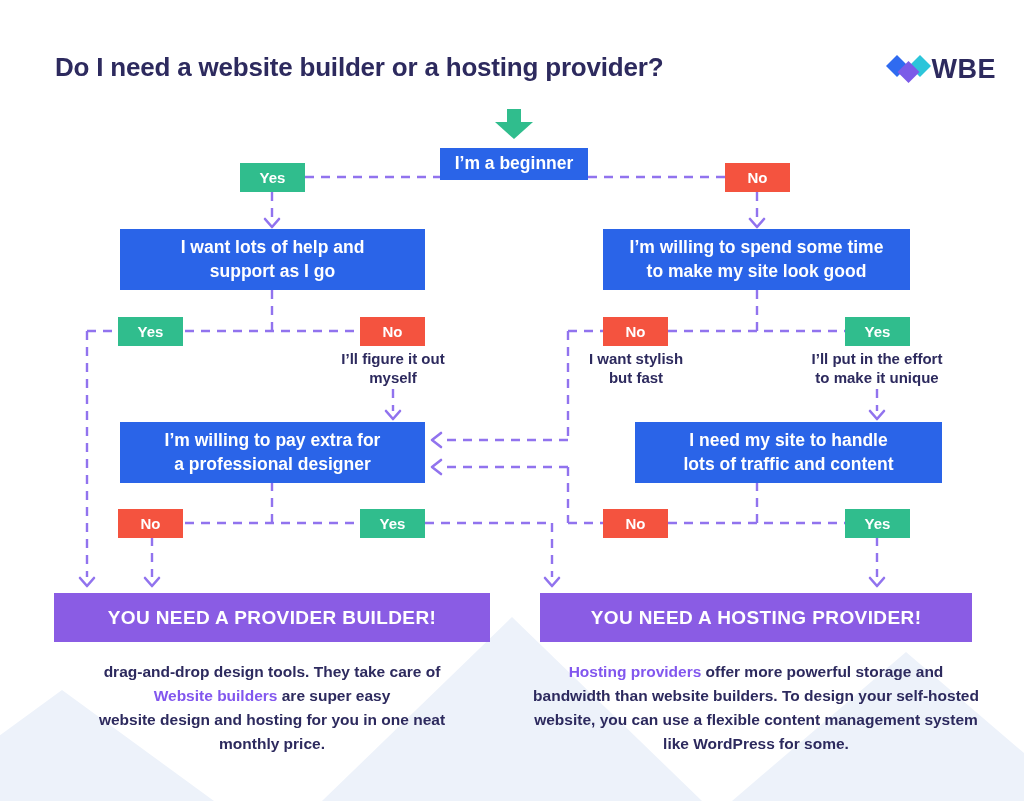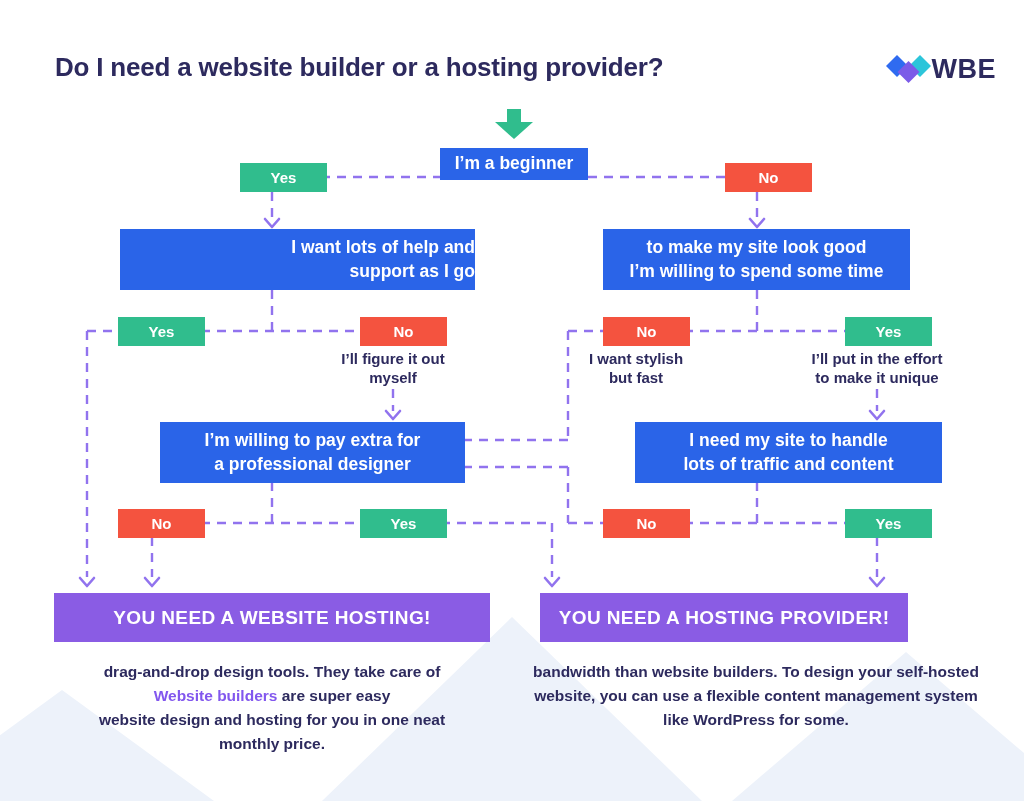--- a/index.html
+++ b/index.html
@@ -22,21 +22,21 @@
     border-left:19px solid transparent;border-right:19px solid transparent;
     border-top:17px solid var(--green,#30bd8d);
   }
   
   .qbox{
     position:absolute;background:var(--blue,#2a64e8);color:#fff;
     display:flex;flex-direction:column;align-items:center;justify-content:center;
     font-size:17.5px;font-weight:bold;text-align:center;line-height:1.32;
   }
   .chip{
-    position:absolute;width:87px;height:29px;color:#fff;
+    position:absolute;width:65px;height:29px;color:#fff;
     display:flex;align-items:center;justify-content:center;
     font-size:15px;font-weight:bold;
   }
   .chip.green{background:var(--green,#30bd8d);}
   .chip.red{background:var(--red,#f4533f);}
   .note{
     position:absolute;color:var(--navy,#2d2a5e);font-size:15px;font-weight:bold;
     text-align:center;line-height:1.28;
   }
   .result{
@@ -126,27 +126,27 @@
     <span>I’m a beginner</span>
   </div>
 
   <div class="chip green" style="left:240px;top:163px;">
     <span>Yes</span>
     </div>
   <div class="chip red" style="left:725px;top:163px;">
     <span>No</span>
     </div>
 
-  <div class="qbox" style="left:120px;top:229px;width:355px;height:61px;align-items:flex-end;">
+  <div class="qbox" style="left:120px;top:229px;width:305px;height:61px;">
     <span>I want lots of help and</span>
     <span>support as I go</span>
   </div>
   <div class="qbox" style="left:603px;top:229px;width:307px;height:61px;">
+    <span>I’m willing to spend some time</span>
     <span>to make my site look good</span>
-    <span>I’m willing to spend some time</span>
   </div>
 
   <div class="chip green" style="left:118px;top:317px;">
     <span>Yes</span>
     </div>
   <div class="chip red" style="left:360px;top:317px;">
     <span>No</span>
     </div>
   <div class="note" style="left:313px;top:349px;width:160px;">
     <div>I’ll figure it out</div>
@@ -160,21 +160,21 @@
     <div>but fast</div>
   </div>
   <div class="chip green" style="left:845px;top:317px;">
     <span>Yes</span>
     </div>
   <div class="note" style="left:787px;top:349px;width:180px;">
     <div>I’ll put in the effort</div>
     <div>to make it unique</div>
   </div>
 
-  <div class="qbox" style="left:120px;top:422px;width:305px;height:61px;margin-left:40px;">
+  <div class="qbox" style="left:120px;top:422px;width:305px;height:61px;">
     <span>I’m willing to pay extra for</span>
     <span>a professional designer</span>
   </div>
   <div class="qbox" style="left:603px;top:422px;width:307px;height:61px;margin-left:32px;">
     <span>I need my site to handle</span>
     <span>lots of traffic and content</span>
   </div>
 
   <div class="chip red" style="left:118px;top:509px;">
     <span>No</span>
@@ -183,31 +183,32 @@
     <span>Yes</span>
     </div>
   <div class="chip red" style="left:603px;top:509px;">
     <span>No</span>
     </div>
   <div class="chip green" style="left:845px;top:509px;">
     <span>Yes</span>
     </div>
 
   <div class="result" style="left:54px;top:593px;width:436px;">
-    <span>YOU NEED A WEBSITE HOSTING!</span>
-  </div>
-  <div class="result" style="left:540px;top:593px;width:368px;text-align:right;">
+    <span>YOU NEED A PROVIDER BUILDER!</span>
+  </div>
+  <div class="result" style="left:540px;top:593px;width:432px;text-align:right;">
     <span>YOU NEED A HOSTING PROVIDER!</span>
   </div>
 
   <div class="para" style="left:52px;top:660px;width:440px;">
     <div class="line">drag-and-drop design tools. They take care of</div>
     <div class="line"><span class="hl">Website builders</span><span> are super easy</span></div>
     <div class="line">website design and hosting for you in one neat</div>
     <div class="line">monthly price.</div>
   </div>
   <div class="para" style="left:516px;top:660px;width:480px;">
+    <div class="line"><span class="hl">Hosting providers</span><span> offer more powerful storage and</span></div>
     <div class="line">bandwidth than website builders. To design your self-hosted</div>
     <div class="line">website, you can use a flexible content management system</div>
     <div class="line">like WordPress for some.</div>
   </div>
 
 </div>
 
 </body></html>

